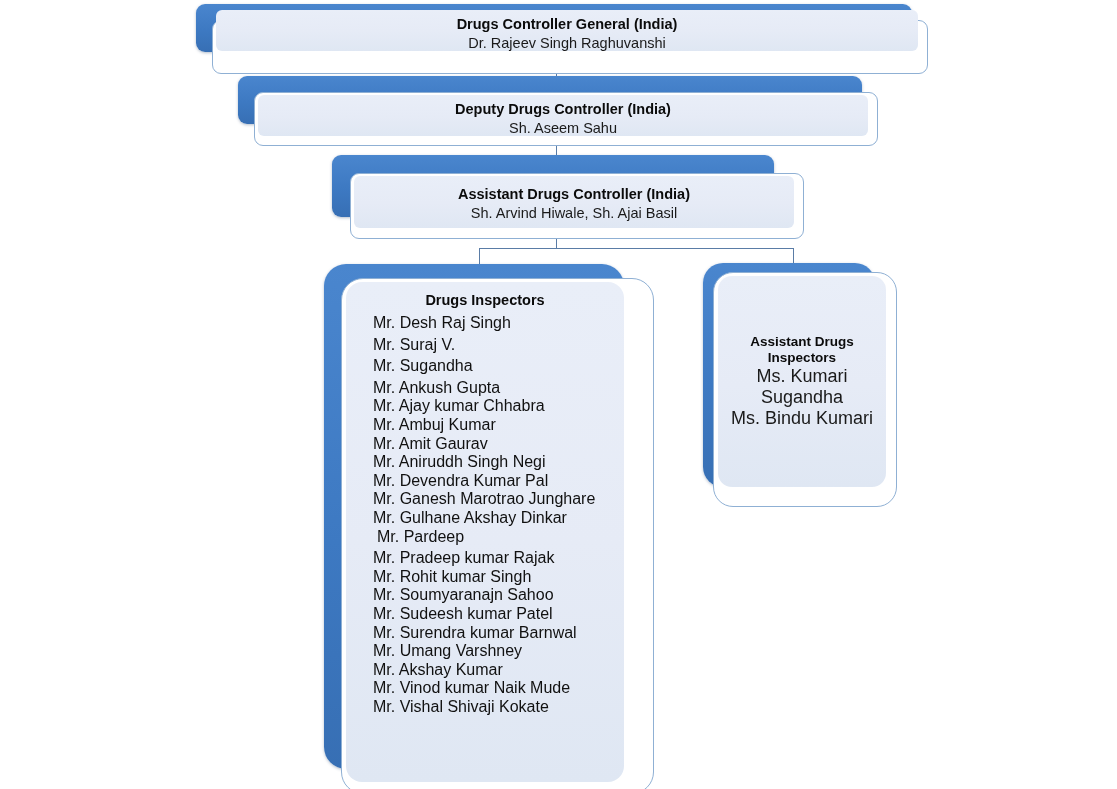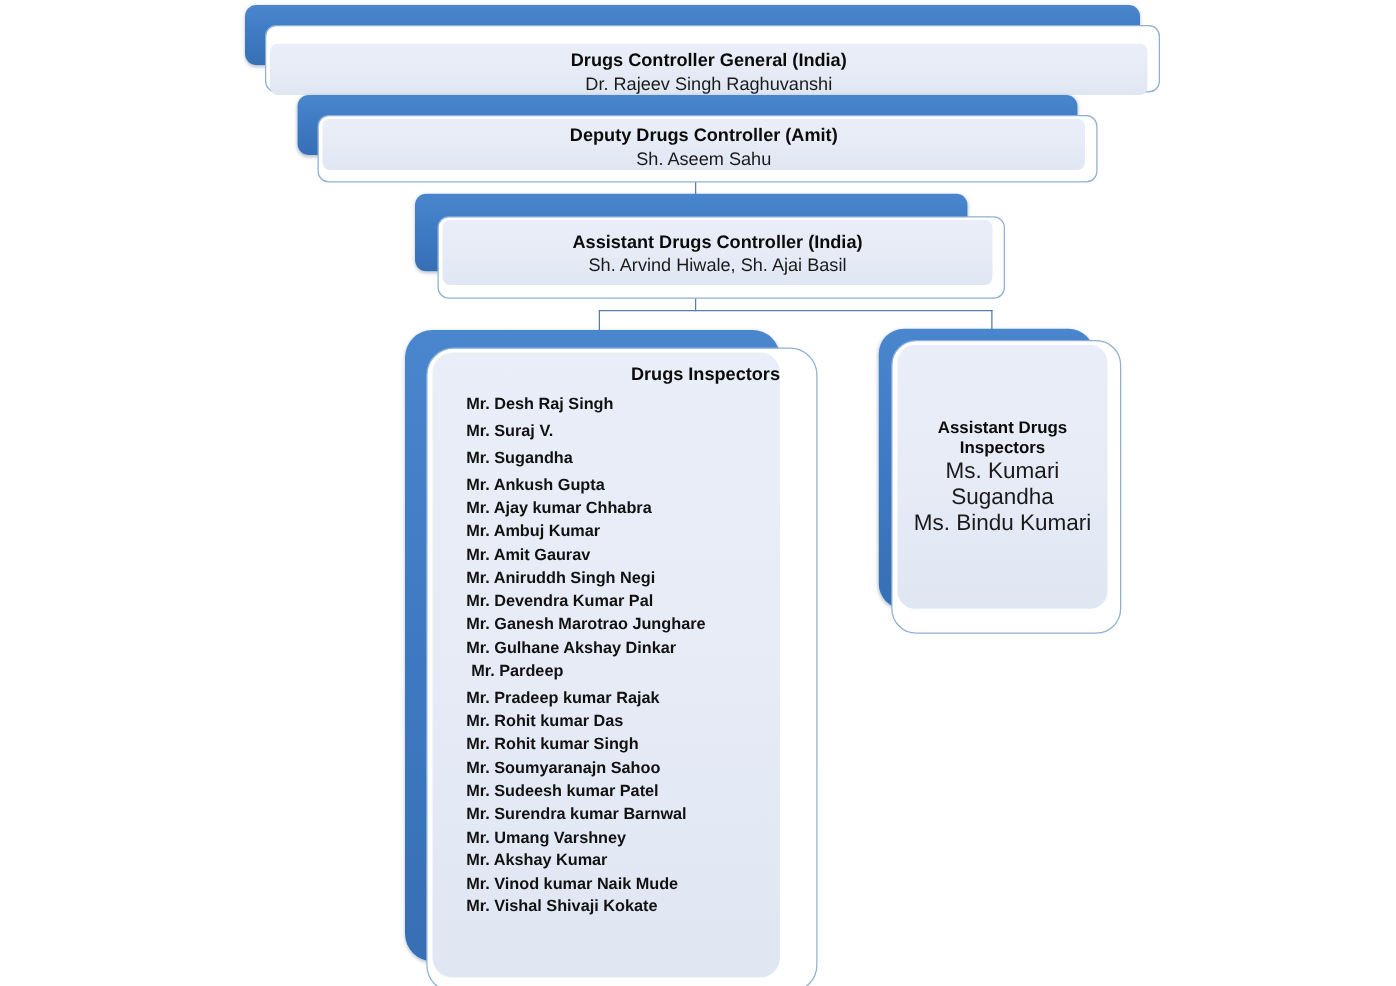--- a/index.html
+++ b/index.html
@@ -76,21 +76,21 @@
     line-height: 19px;
     color: #1a1a1a;
   }
 
   
 
   
   #node-dcgi            { left: 196px; top: 4px;  width: 732px; height: 70px; }
   #node-dcgi .plate-blue  { width: 716px; height: 48px; }
   #node-dcgi .plate-white { left: 16px; top: 16px; width: 714px; height: 52px; }
-  #node-dcgi .card        { left: 20px; top: 31px; width: 702px; height: 41px;
+  #node-dcgi .card        { left: 20px; top: 6px; width: 702px; height: 41px;
                             padding-top: 5px; }
 
   
   #node-ddc             { left: 238px; top: 76px; width: 640px; height: 70px; }
   #node-ddc .plate-blue   { width: 624px; height: 48px; }
   #node-ddc .plate-white  { left: 16px; top: 16px; width: 622px; height: 52px; }
   #node-ddc .card         { left: 20px; top: 19px; width: 610px; height: 41px;
                             padding-top: 5px; }
 
   
@@ -100,33 +100,32 @@
   #node-adc .card         { left: 22px; top: 21px; width: 440px; height: 52px;
                             padding-top: 9px; }
 
   
   #node-di              { left: 324px; top: 264px; width: 330px; height: 530px; }
   #node-di .plate-blue    { width: 300px; height: 505px; border-radius: 22px; }
   #node-di .plate-white   { left: 17px; top: 14px; width: 311px; height: 514px;
                             border-radius: 22px; }
   #node-di .card          { left: 22px; top: 18px; width: 278px; height: 500px;
                             border-radius: 16px; padding: 6px 0 0 0; }
-  #node-di .node-title    { margin: 3px 0 4px 0; text-align: right; }
+  #node-di .node-title    { margin: 3px 0 4px 0; }
 
   .di-list {
     margin: 0;
     padding: 0 0 0 27px;
     list-style: none;
   }
   .di-list li {
-    font-size: 13px;
+    font-size: 16px;
     line-height: 18.6px;
     color: #111111;
     white-space: nowrap;
-    font-weight: bold;
   }
   .di-list li.gap-after { margin-bottom: 3px; }
   .di-list li.indent    { padding-left: 4px; }
 
   
   #node-adi             { left: 703px; top: 263px; width: 200px; height: 248px; }
   #node-adi .plate-blue   { width: 172px; height: 224px; border-radius: 20px; }
   #node-adi .plate-white  { left: 10px; top: 9px; width: 182px; height: 233px;
                             border-radius: 20px; }
   #node-adi .card         { left: 15px; top: 13px; width: 168px; height: 211px;
@@ -164,21 +163,21 @@
         <div class="node-sub">Dr. Rajeev Singh Raghuvanshi</div>
       </div>
     </div>
   </div>
 
   <div class="node wide" id="node-ddc">
     <div class="plate-blue"></div>
     <div class="plate-white"></div>
     <div class="card">
       <div class="card-inner">
-        <div class="node-title">Deputy Drugs Controller (Amit)</div>
+        <div class="node-title">Deputy Drugs Controller (India)</div>
         <div class="node-sub">Sh. Aseem Sahu</div>
       </div>
     </div>
   </div>
 
   <div class="node wide" id="node-adc">
     <div class="plate-blue"></div>
     <div class="plate-white"></div>
     <div class="card">
       <div class="card-inner">
@@ -201,21 +200,20 @@
           <li>Mr. Ankush Gupta</li>
           <li>Mr. Ajay kumar Chhabra</li>
           <li>Mr. Ambuj Kumar</li>
           <li>Mr. Amit Gaurav</li>
           <li>Mr. Aniruddh Singh Negi</li>
           <li>Mr. Devendra Kumar Pal</li>
           <li>Mr. Ganesh Marotrao Junghare</li>
           <li>Mr. Gulhane Akshay Dinkar</li>
           <li class="indent gap-after">Mr. Pardeep</li>
           <li>Mr. Pradeep kumar Rajak</li>
-          <li>Mr. Rohit kumar Das</li>
           <li>Mr. Rohit kumar Singh</li>
           <li>Mr. Soumyaranajn Sahoo</li>
           <li>Mr. Sudeesh kumar Patel</li>
           <li>Mr. Surendra kumar Barnwal</li>
           <li>Mr. Umang Varshney</li>
           <li>Mr. Akshay Kumar</li>
           <li>Mr. Vinod kumar Naik Mude</li>
           <li>Mr. Vishal Shivaji Kokate</li>
         </ul>
       </div>

